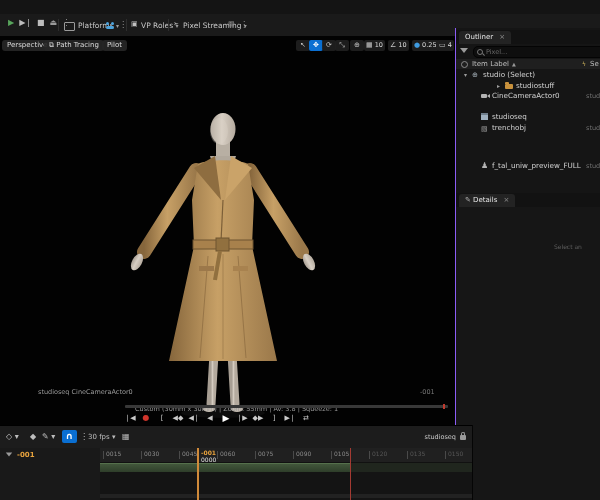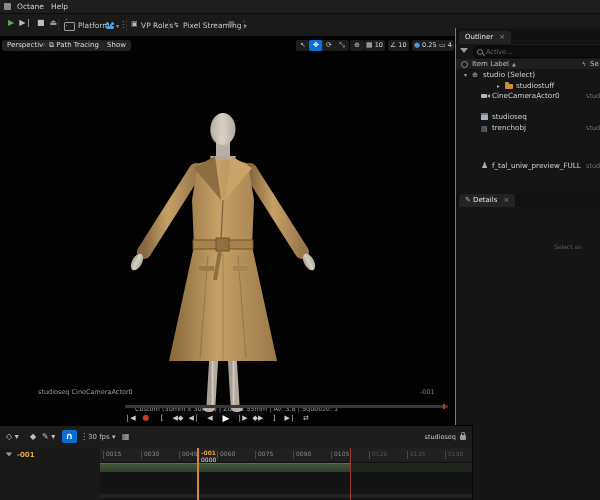--- a/index.html
+++ b/index.html
@@ -88,25 +88,20 @@
   #playhead-lbl{left:201px;top:23px;font-size:6px;color:#e8a33d;font-weight:bold;}
   #playhead-sub{left:201px;top:30px;font-size:6px;color:#e0e0e0;}
   #endline{left:350px;top:22px;width:1px;height:53px;background:#a33a32;}
   #seq-right-void{left:472px;top:425px;width:128px;height:75px;background:#161616;border-left:1px solid #050505;}
 </style>
 </head>
 <body>
 
 <div id="app">
 
-  <div id="menubar" class="abs">
-    <div class="appicon abs"></div>
-    <span class="menu-item abs" style="left:14px">Octane</span>
-    <span class="menu-item abs" style="left:48px">Help</span>
-  </div>
 
   <div id="toolbar" class="abs">
     <span id="tb-transport" class="abs" style="left:8px;top:4px;display:flex;gap:5px;">
         <span style="font-size: 8px; color: rgb(88, 165, 92);">▶</span>
         <span style="font-size: 8px; color: rgb(189, 189, 189);">▶❘</span>
         <span style="font-size: 8px; color: rgb(189, 189, 189);">■</span>
         <span style="font-size: 8px; color: rgb(154, 154, 154);">⏏</span>
         <span style="font-size: 8px; color: rgb(154, 154, 154);">⋮</span>
       </span>
     <span class="vsep" style="left:58px"></span>
@@ -124,21 +119,21 @@
     <span class="vsep" style="left:168px"></span>
     <span class="tbtn" style="left:173px;font-size:7px">➣</span>
     <span class="tlabel" style="left:183px"><span>Pixel Streaming</span> <span class="caret">▾</span></span>
     <span class="tbtn" style="left:228px;font-size:7px;color:#8a8a8a">▤</span>
     <span class="tbtn" style="left:240px;color:#9a9a9a">⋮</span>
   </div>
 
   <div id="viewport" class="abs">
     <span class="pill" style="left:2px">Perspective</span>
     <span class="pill" style="left:44px">⧉ <span>Path Tracing</span></span>
-    <span class="pill" style="left:102px">Show</span>
+    <span class="pill" style="left:102px">Pilot</span>
 
     <span class="vtool" style="left:296px;width:10px">↖</span>
     <span class="vtool active" style="left:309px;width:10px">✥</span>
     <span class="vtool" style="left:322px;width:10px">⟳</span>
     <span class="vtool" style="left:335px;width:10px">⤡</span>
     <span class="vtool" style="left:350px;width:10px">⊕</span>
     <span class="vtool" style="left:364px">▦<span class="snapval">10</span></span>
     <span class="vtool" style="left:388px">∠<span class="snapval">10</span></span>
     <span class="vtool" style="left:412px"><span style="color:#3f9be0">●</span><span class="snapval">0.25</span></span>
     <span class="vtool" style="left:437px">▭<span class="snapval">4</span></span>
@@ -224,21 +219,21 @@
         <span>Outliner</span><span class="x">×</span>
       </div>
     </div>
     <div class="abs" style="left:4px;top:20px">
         <span class="funnel abs"></span>
       </div>
     <div class="abs searchbox" style="top:18px">
       <span class="mag">
           <i></i>
         </span>
-      <span>Active...</span>
+      <span>Pixel...</span>
     </div>
     <div class="colhdr" style="top:31px">
       <span style="position:absolute;left:5px;top:2px;width:5px;height:5px;border:1px solid #8b8b8b;border-radius:50%"></span>
       <span style="position:absolute;left:16px">Item Label</span>
       <span style="position:absolute;left:56px;font-size:5px;color:#999">▲</span>
       <span style="position:absolute;left:126px;color:#cdb25a;font-size:6px">ϟ</span>
       <span style="position:absolute;left:134px;width:11px;overflow:hidden">Se</span>
     </div>
     <div id="outliner-rows">
         <div class="orow" style="top: 42px;">

